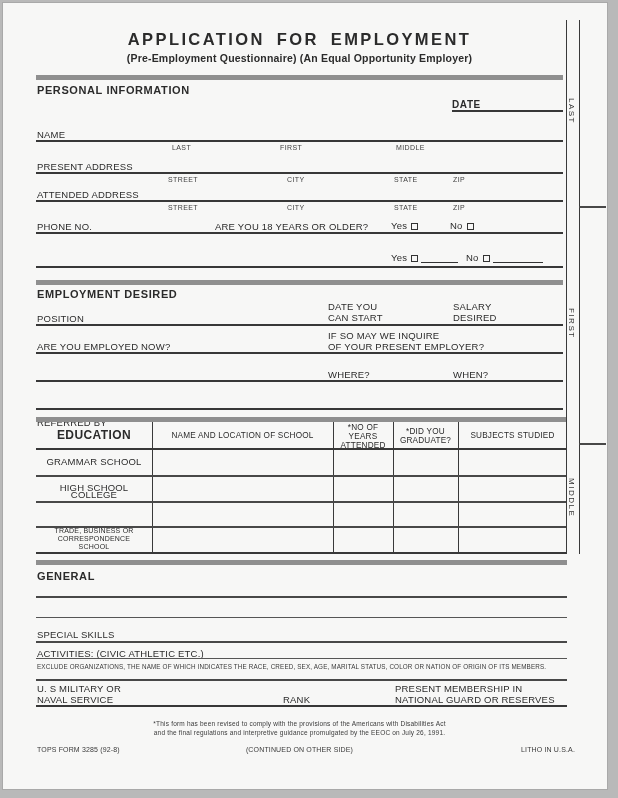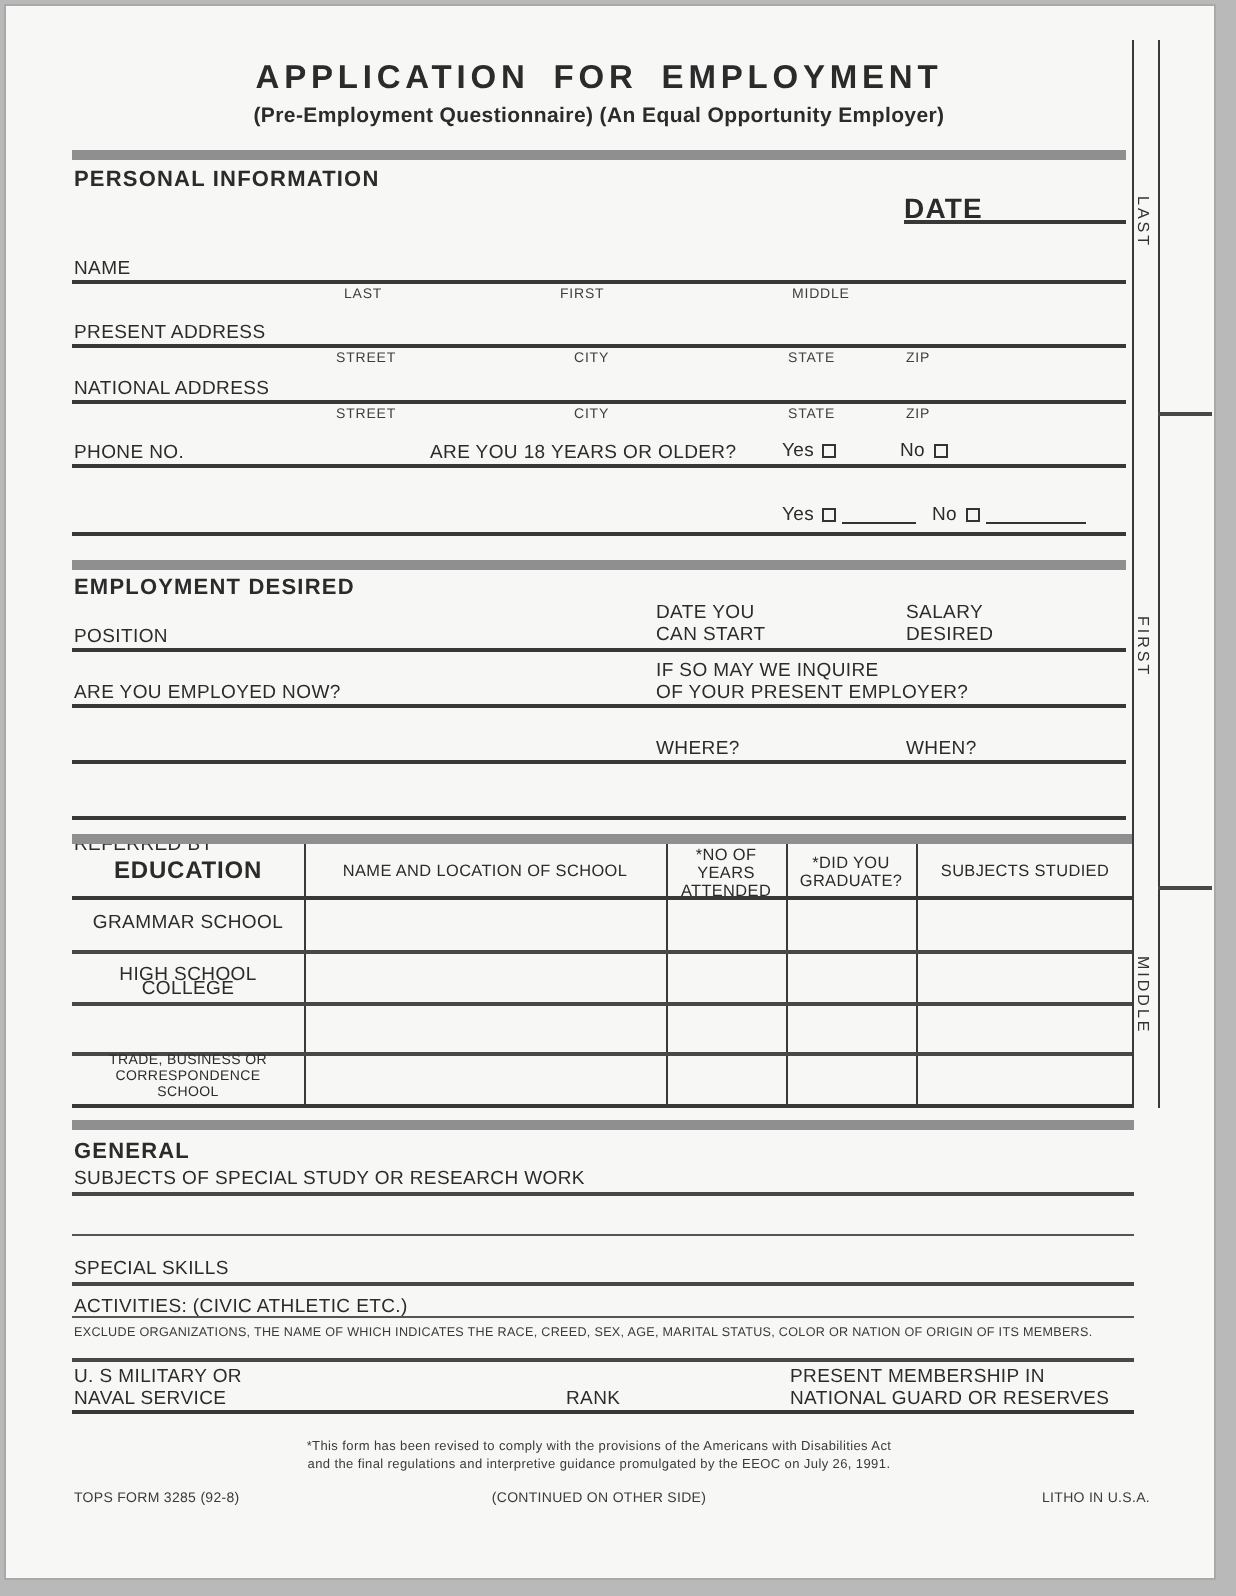--- a/index.html
+++ b/index.html
@@ -29,37 +29,37 @@
 <body>
 
 <div class="stage">
   <div class="page"></div>
 
   <div class="a ctr b" style="left:0;top:30px;width:599px;font-size:16.5px;letter-spacing:2.4px;word-spacing:5px">APPLICATION FOR EMPLOYMENT</div>
   <div class="a ctr b" style="left:0;top:52px;width:599px;font-size:10.5px;letter-spacing:.2px">(Pre-Employment Questionnaire) (An Equal Opportunity Employer)</div>
   <div class="a gb" style="left:36px;top:75px;width:527px"></div>
 
   <div class="a b" style="left:37px;top:84px;font-size:11px;letter-spacing:.6px">PERSONAL INFORMATION</div>
-  <div class="a lb b" style="left:452px;top:99px;font-size:14px;letter-spacing:.6px">DATE</div>
+  <div class="a lb b" style="left:452px;top:99px;font-size:10px;letter-spacing:.6px">DATE</div>
   <div class="a ln" style="left:452px;top:110px;width:111px"></div>
 
   <div class="a lb" style="left:37px;top:129px">NAME</div>
   <div class="a ln" style="left:36px;top:140px;width:527px"></div>
   <div class="a sb" style="left:172px;top:144px">LAST</div>
   <div class="a sb" style="left:280px;top:144px">FIRST</div>
   <div class="a sb" style="left:396px;top:144px">MIDDLE</div>
 
   <div class="a lb" style="left:37px;top:161px">PRESENT ADDRESS</div>
   <div class="a ln" style="left:36px;top:172px;width:527px"></div>
   <div class="a sb" style="left:168px;top:176px">STREET</div>
   <div class="a sb" style="left:287px;top:176px">CITY</div>
   <div class="a sb" style="left:394px;top:176px">STATE</div>
   <div class="a sb" style="left:453px;top:176px">ZIP</div>
 
-  <div class="a lb" style="left:37px;top:189px">NATIONAL ADDRESS</div>
+  <div class="a lb" style="left:37px;top:189px">ATTENDED ADDRESS</div>
   <div class="a ln" style="left:36px;top:200px;width:527px"></div>
   <div class="a sb" style="left:168px;top:204px">STREET</div>
   <div class="a sb" style="left:287px;top:204px">CITY</div>
   <div class="a sb" style="left:394px;top:204px">STATE</div>
   <div class="a sb" style="left:453px;top:204px">ZIP</div>
 
   <div class="a lb" style="left:37px;top:221px">PHONE NO.</div>
   <div class="a lb" style="left:215px;top:221px">ARE YOU 18 YEARS OR OLDER?</div>
   <div class="a lb" style="left:391px;top:220px">
     <span>Yes</span><span class="cb"></span>
@@ -135,21 +135,20 @@
   <div class="a" style="left:334px;top:502px;width:59px;height:24px"></div>
   <div class="a" style="left:394px;top:502px;width:64px;height:24px"></div>
   <div class="a" style="left:459px;top:502px;width:108px;height:24px"></div>
   <div class="a" style="left:153px;top:527px;width:180px;height:25px"></div>
   <div class="a" style="left:334px;top:527px;width:59px;height:25px"></div>
   <div class="a" style="left:394px;top:527px;width:64px;height:25px"></div>
   <div class="a" style="left:459px;top:527px;width:108px;height:25px"></div>
 
   <div class="a gb" style="left:36px;top:560px;width:531px"></div>
   <div class="a b" style="left:37px;top:570px;font-size:11px;letter-spacing:.6px">GENERAL</div>
-  <div class="a lb" style="left:37px;top:584px">SUBJECTS OF SPECIAL STUDY OR RESEARCH WORK</div>
   <div class="a lnm" style="left:36px;top:596px;width:531px"></div>
   <div class="a ln1" style="left:36px;top:617px;width:531px"></div>
   <div class="a lb" style="left:37px;top:629px">SPECIAL SKILLS</div>
   <div class="a lnm" style="left:36px;top:641px;width:531px"></div>
   <div class="a lb" style="left:37px;top:648px">ACTIVITIES: (CIVIC ATHLETIC ETC.)</div>
   <div class="a ln1" style="left:36px;top:658px;width:531px"></div>
   <div class="a tiny" style="left:37px;top:663px">EXCLUDE ORGANIZATIONS, THE NAME OF WHICH INDICATES THE RACE, CREED, SEX, AGE, MARITAL STATUS, COLOR OR NATION OF ORIGIN OF ITS MEMBERS.</div>
   <div class="a lnm" style="left:36px;top:679px;width:531px"></div>
   <div class="a lb ml" style="left:37px;top:684px;line-height:10.5px">U. S MILITARY OR
 NAVAL SERVICE</div>

